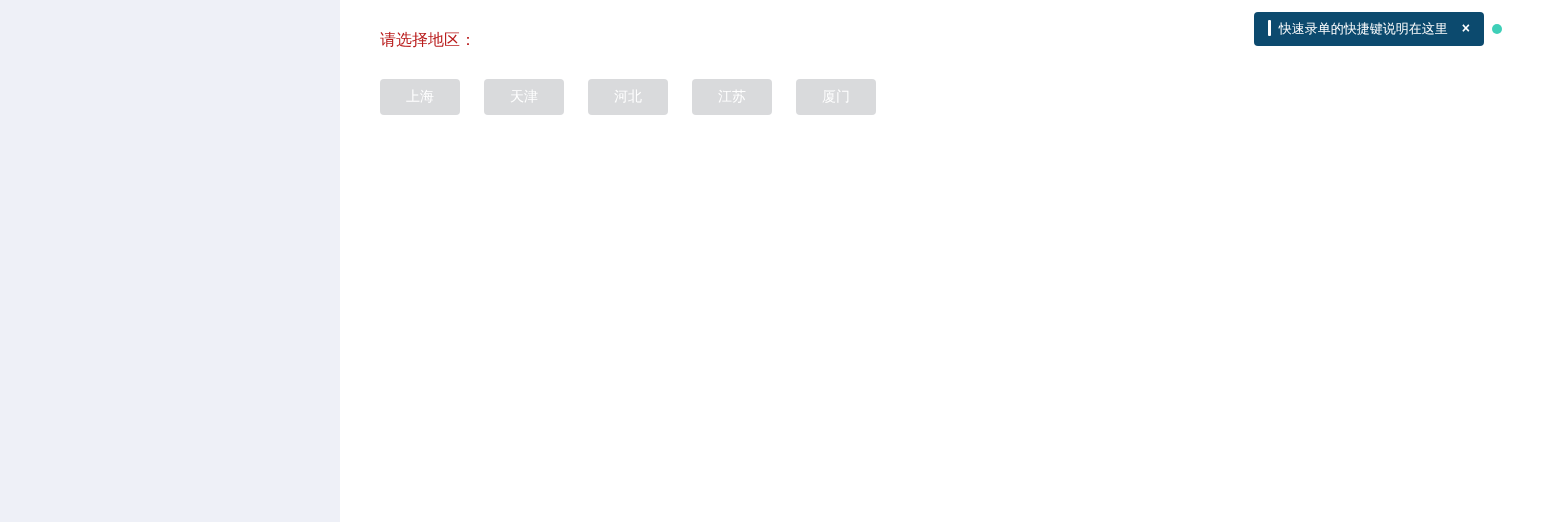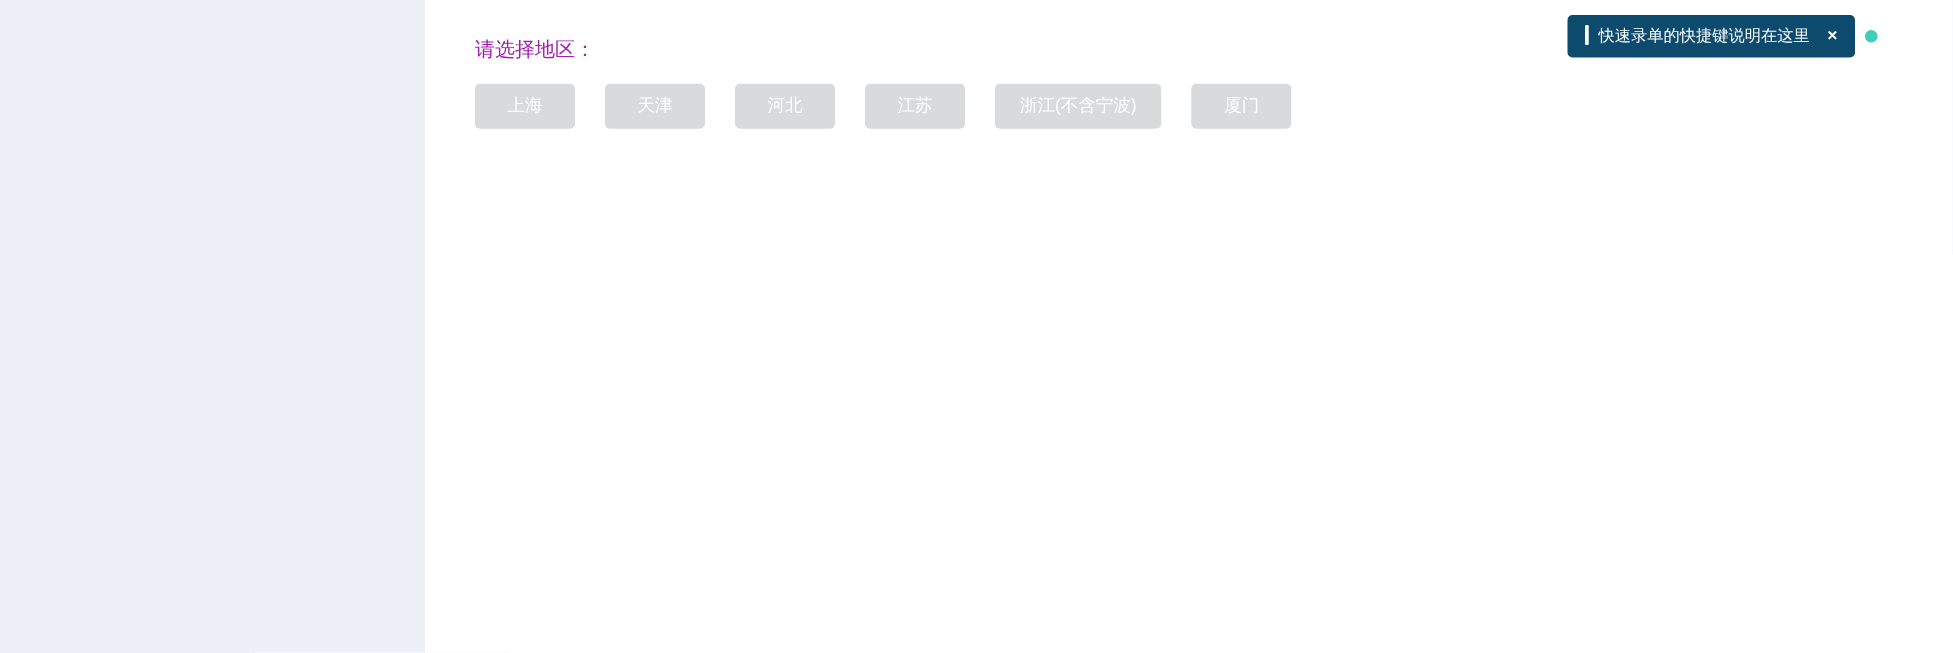--- a/index.html
+++ b/index.html
@@ -31,22 +31,22 @@
       left: 340px;
       top: 0;
       right: 0;
       bottom: 0;
       background: #ffffff;
       padding: 30px 40px;
     }
 
     .page-title {
       font-size: 16px;
-      color: #a21caf;
-      margin-bottom: 16px;
+      color: #b91c1c;
+      margin-bottom: 28px;
       font-weight: normal;
       font-family: Liberation Serif, serif;
     }
 
     .region-btn {
       background: #d9dadc;
       color: #ffffff;
       border: none;
       border-radius: 4px;
       padding: 0 20px;
@@ -121,21 +121,20 @@
 <div class="left-sidebar"></div>
 
 <div class="main-content">
   <div class="page-title">请选择地区：</div>
 
   <div class="row-1">
   <button class="region-btn">上海</button>
       <button class="region-btn">天津</button>
       <button class="region-btn">河北</button>
       <button class="region-btn">江苏</button>
-      <button class="region-btn">浙江(不含宁波)</button>
       <button class="region-btn">厦门</button>
     </div>
 </div>
 
 <div class="tooltip-container">
   <div class="tooltip-bubble">
     <span class="bar-icon"></span>
     <span>快速录单的快捷键说明在这里</span>
     <span class="close-btn">×</span>
   </div>

